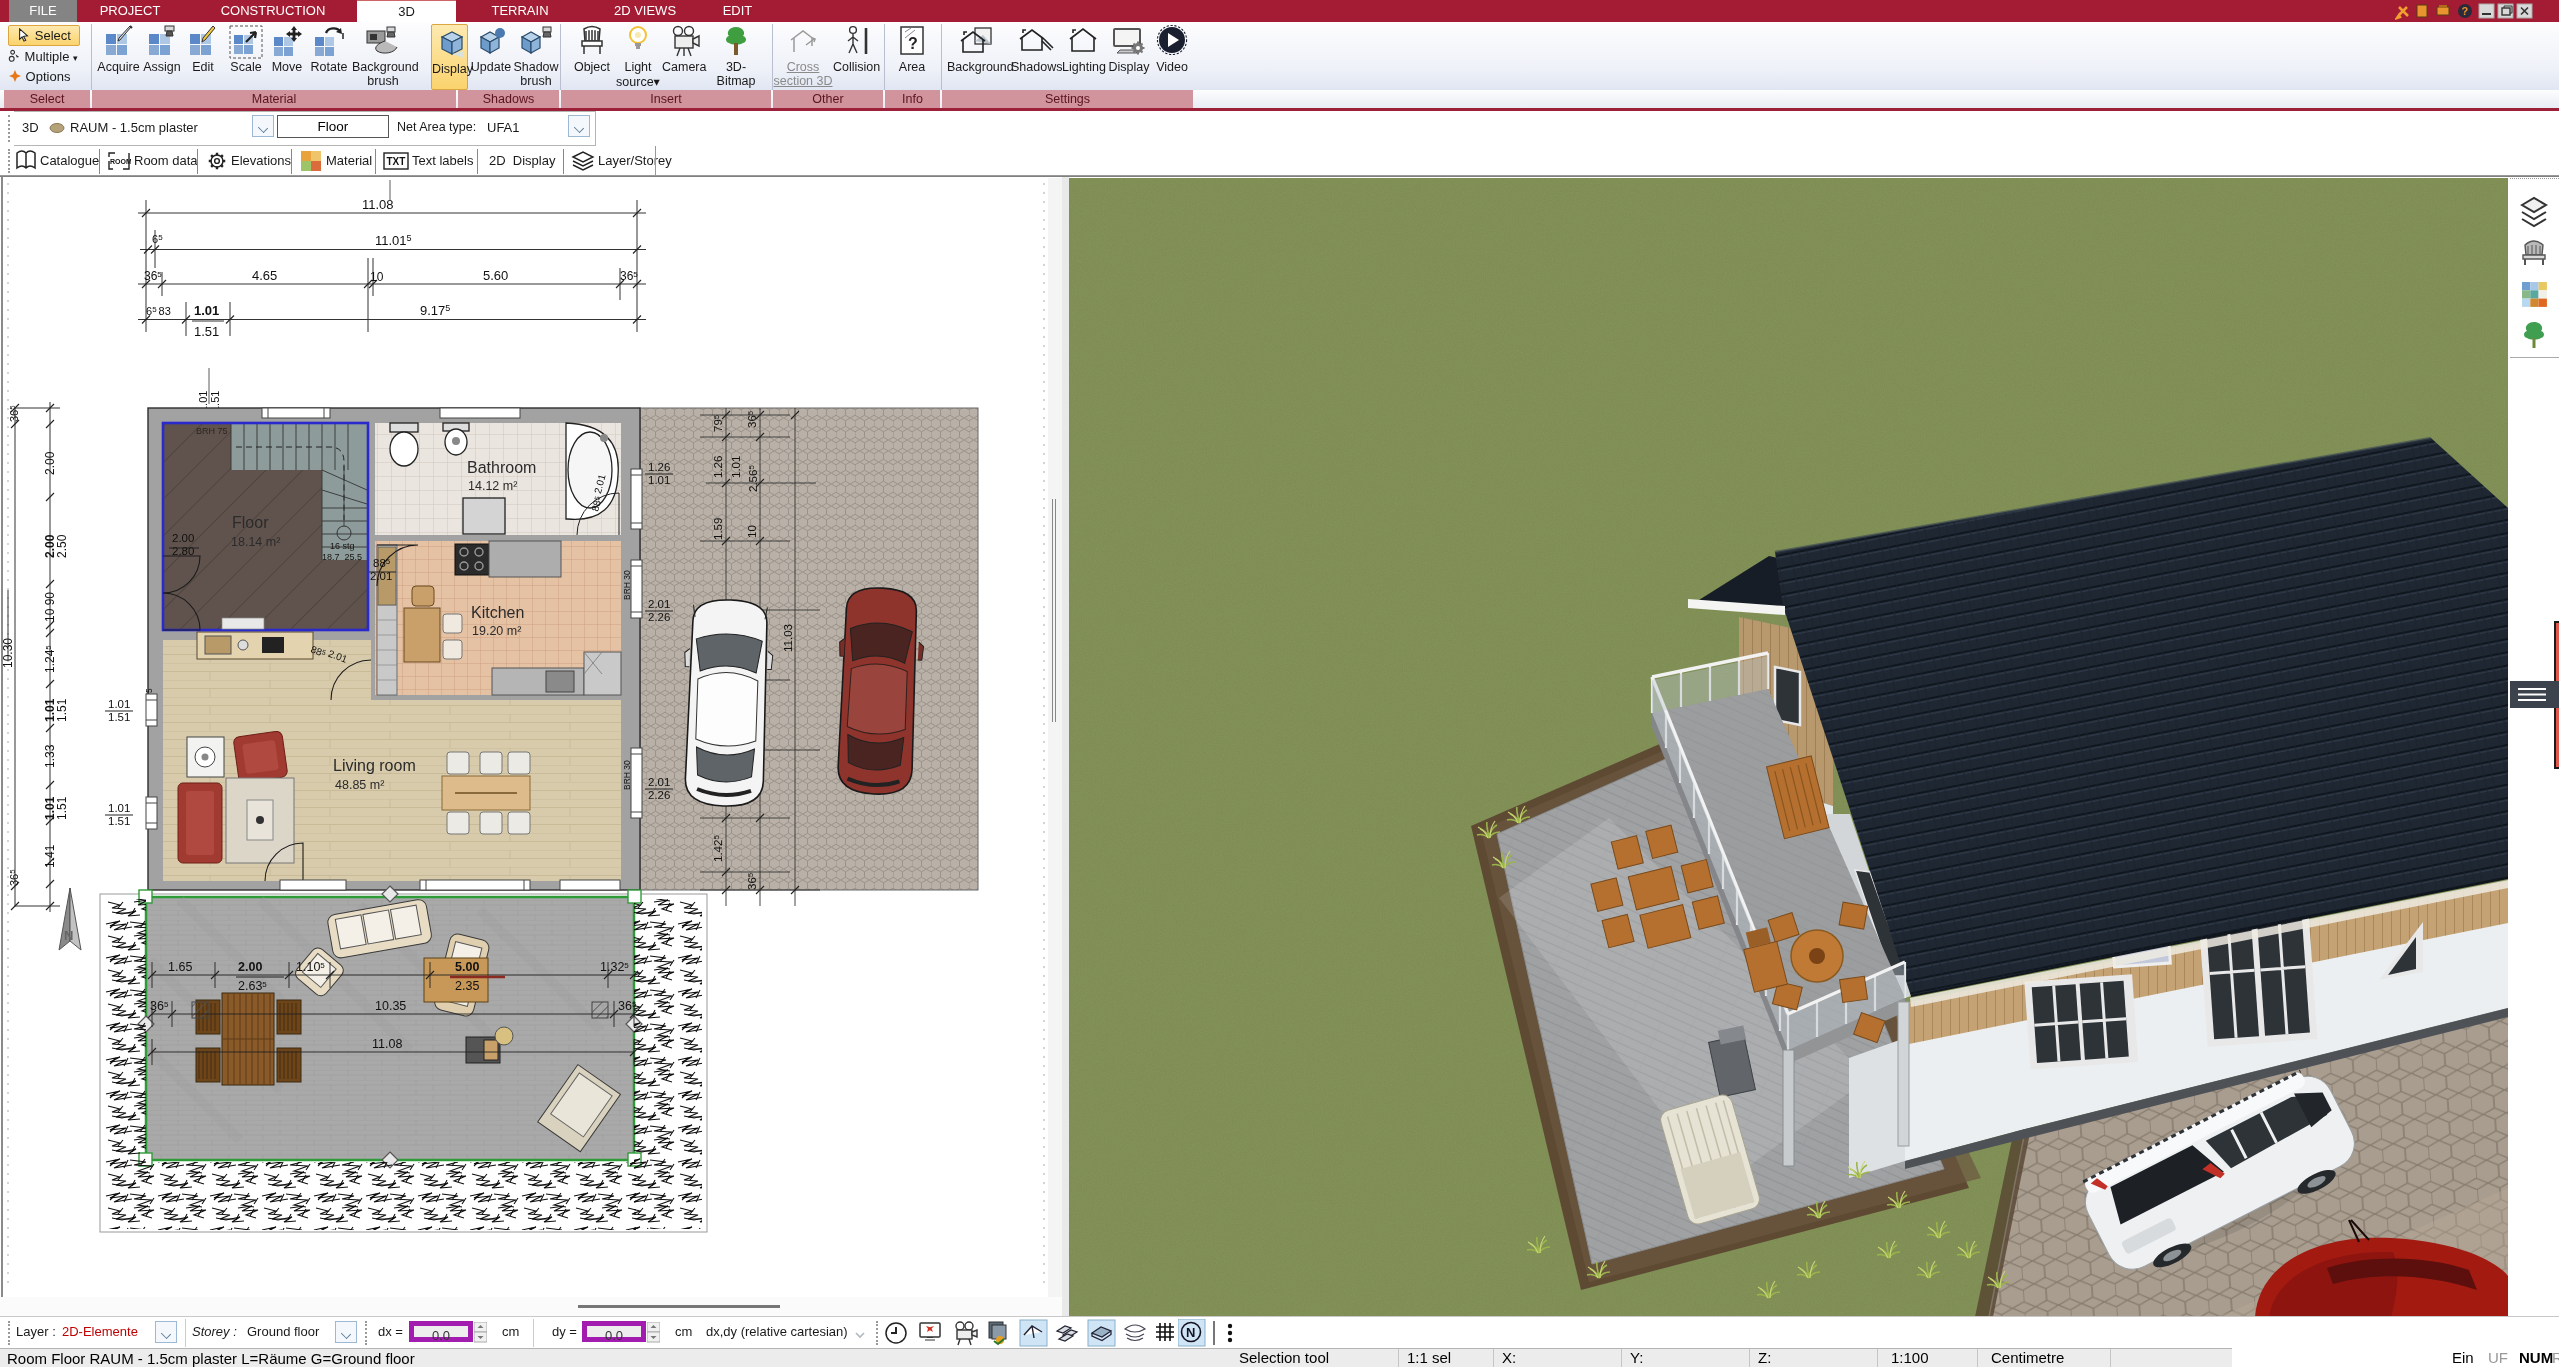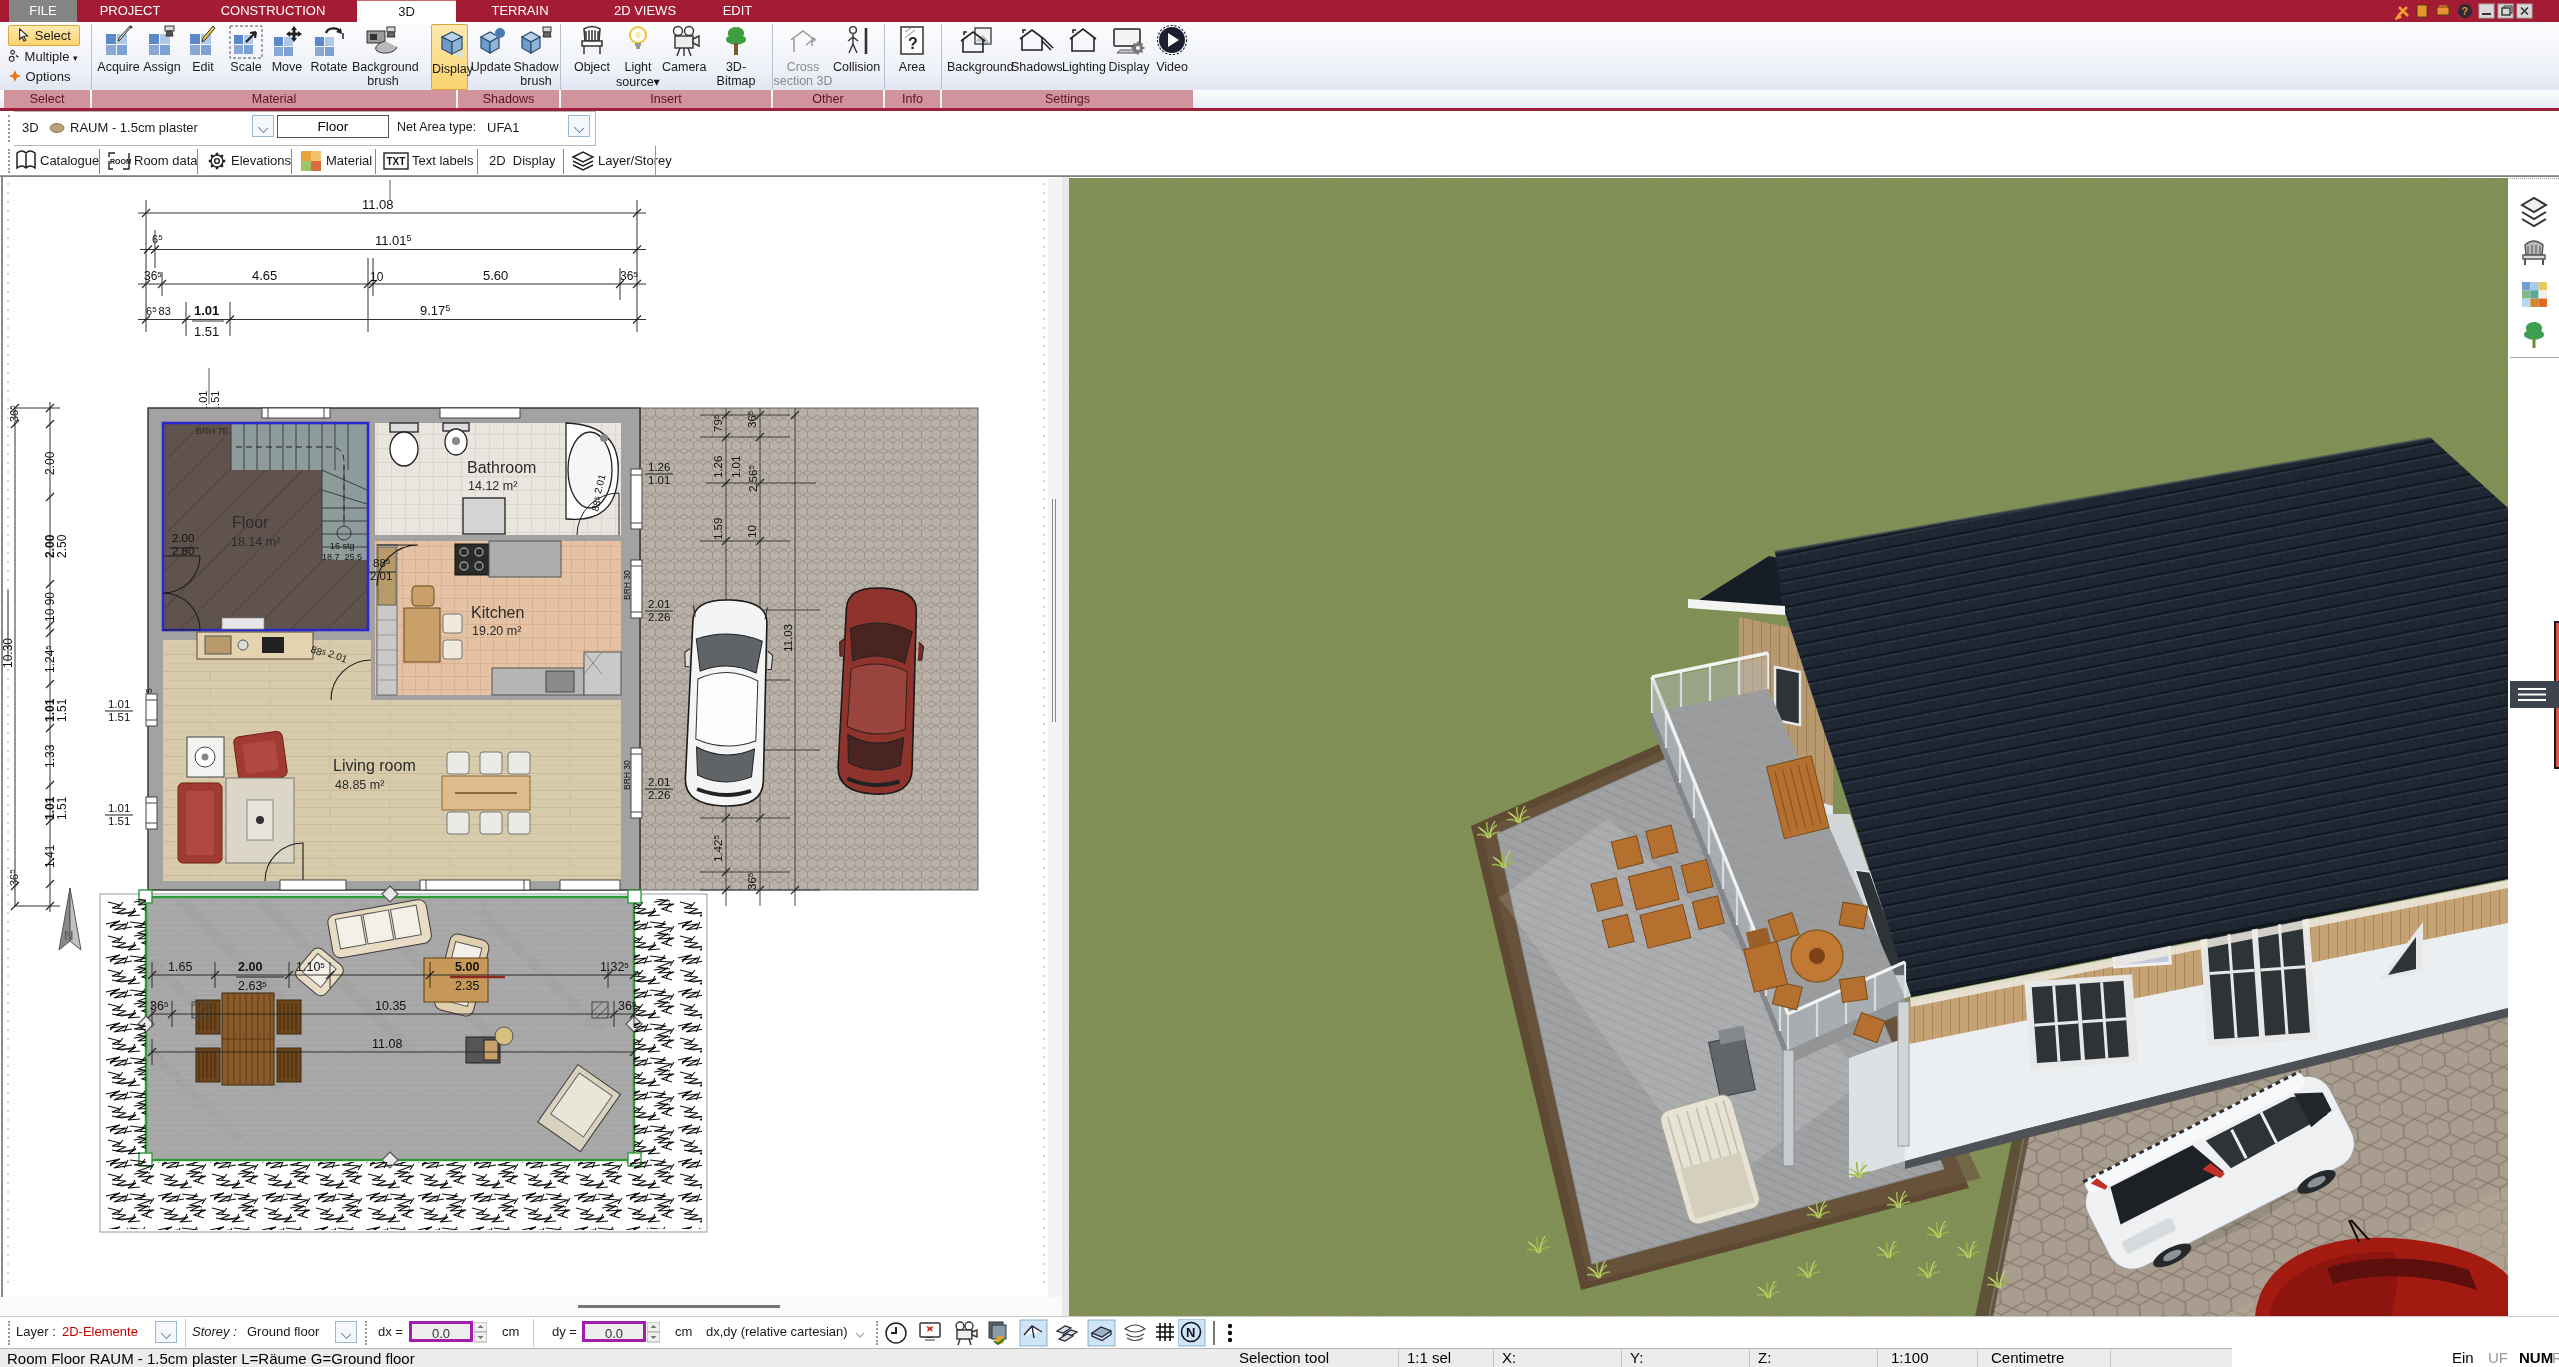--- a/index.html
+++ b/index.html
@@ -38,21 +38,21 @@
 #view3d { position:absolute; left:1069px; top:1px; }
 #rightstrip { position:absolute; left:2508px; top:0px; width:51px; height:1140px; background:#fff; }
 #sidetools { position:absolute; left:2510px; top:1px; width:49px; height:180px; background:#fff; border-top:1px dotted #999; border-bottom:1px solid #aaa; }
 #redbar { position:absolute; left:2554px; top:444px; width:5px; height:148px; background:#e0574e; border:2px solid #1a1a1a; border-right:none; }
 #sidesplit { position:absolute; left:2510px; top:504px; width:49px; height:27px; background:#3c434d; }
 
 #btoolbar { position:absolute; left:0; top:1316px; width:2559px; height:32px; background:#fff; border-top:1px solid #c8c8c8; font-size:14px; }
 #statusbar { position:absolute; left:0; top:1348px; width:2232px; height:19px; background:#ececec; border-top:1px solid #b4b4b4; font-size:15px; color:#000; }
 .sbcell { position:absolute; top:0; height:19px; line-height:18px; border-right:1px solid #c6c6c6; }
 .ctl-label { position:absolute; top:7px; font-size:13px; color:#1a1a1a; }
-.ctl-input { position:absolute; top:4px; height:21px; background:#eee; border:3px solid #a21caf; text-align:center; font-size:13px; line-height:19px; color:#333; }
+.ctl-input { position:absolute; top:4px; height:21px; background:#eee; border:5px solid #a21caf; text-align:center; font-size:13px; line-height:19px; color:#333; }
 .ctl-drop { position:absolute; top:4px; width:22px; height:22px; border:1px solid #9cb8d4; background:#f4f8fc; }
 .chev:after { content:""; position:absolute; left:6px; top:8px; width:7px; height:7px; border-right:1.6px solid #5a7a9a; border-bottom:1.6px solid #5a7a9a; transform:rotate(45deg) scale(1,0.8); }
 </style>
 </head>
 <body>
 <div id="app">
   <div id="tabbar">
     <div class="tab grey" style="left:9px; width:68px;">FILE</div>
     <div class="tab" style="left:85px; width:90px;">PROJECT</div>
     <div class="tab" style="left:210px; width:126px;">CONSTRUCTION</div>
@@ -218,21 +218,21 @@
             <path d="M26 14 l6 -3 v10 l-6 -3 Z" fill="#eee"></path>
             <path d="M13 23 l-3 8 M21 23 l3 8 M17 23 v8"></path>
           </g>
         </svg>Camera</div>
     <div class="rbtn" style="left:707px; top:3px; width:58px;"><svg class="ric" width="30" height="34" viewBox="0 0 30 34">
           <path d="M15 2 C8 2 5 8 8 11 C4 12 4 17 8 18 C11 20 19 20 22 18 C26 17 26 12 22 11 C25 8 22 2 15 2 Z" fill="#3f9e3f"></path>
           <rect x="13" y="18" width="4" height="12" fill="#7a5a2a"></rect>
         </svg>3D-Bitmap</div>
     <div class="vsep" style="left:772px;"></div>
 
-    <div class="rbtn grey" style="left:771px; top:3px; width:64px;"><svg class="ric" width="34" height="34" viewBox="0 0 34 34">
+    <div class="rbtn grey" style="left:771px; top:3px; width:64px;text-decoration:underline;"><svg class="ric" width="34" height="34" viewBox="0 0 34 34">
           <g fill="none" stroke="#9a9a9a" stroke-width="1.5">
             <path d="M5 15 L17 6 L29 15 M8 13 v14 M26 13 v8"></path>
             <path d="M20 20 l8 -6 m-2 -1 l3 1 -1 3"></path>
           </g>
         </svg>Cross<br>section 3D</div>
     <div class="rbtn" style="left:833px; top:3px; width:46px;"><svg class="ric" width="34" height="34" viewBox="0 0 34 34">
           <g fill="none" stroke="#333" stroke-width="1.4">
             <circle cx="14" cy="5" r="3.4"></circle>
             <path d="M14 9 v10 M14 12 l-5 4 M14 12 l5 4 M14 19 l-4 9 M14 19 l4 9"></path>
           </g>

